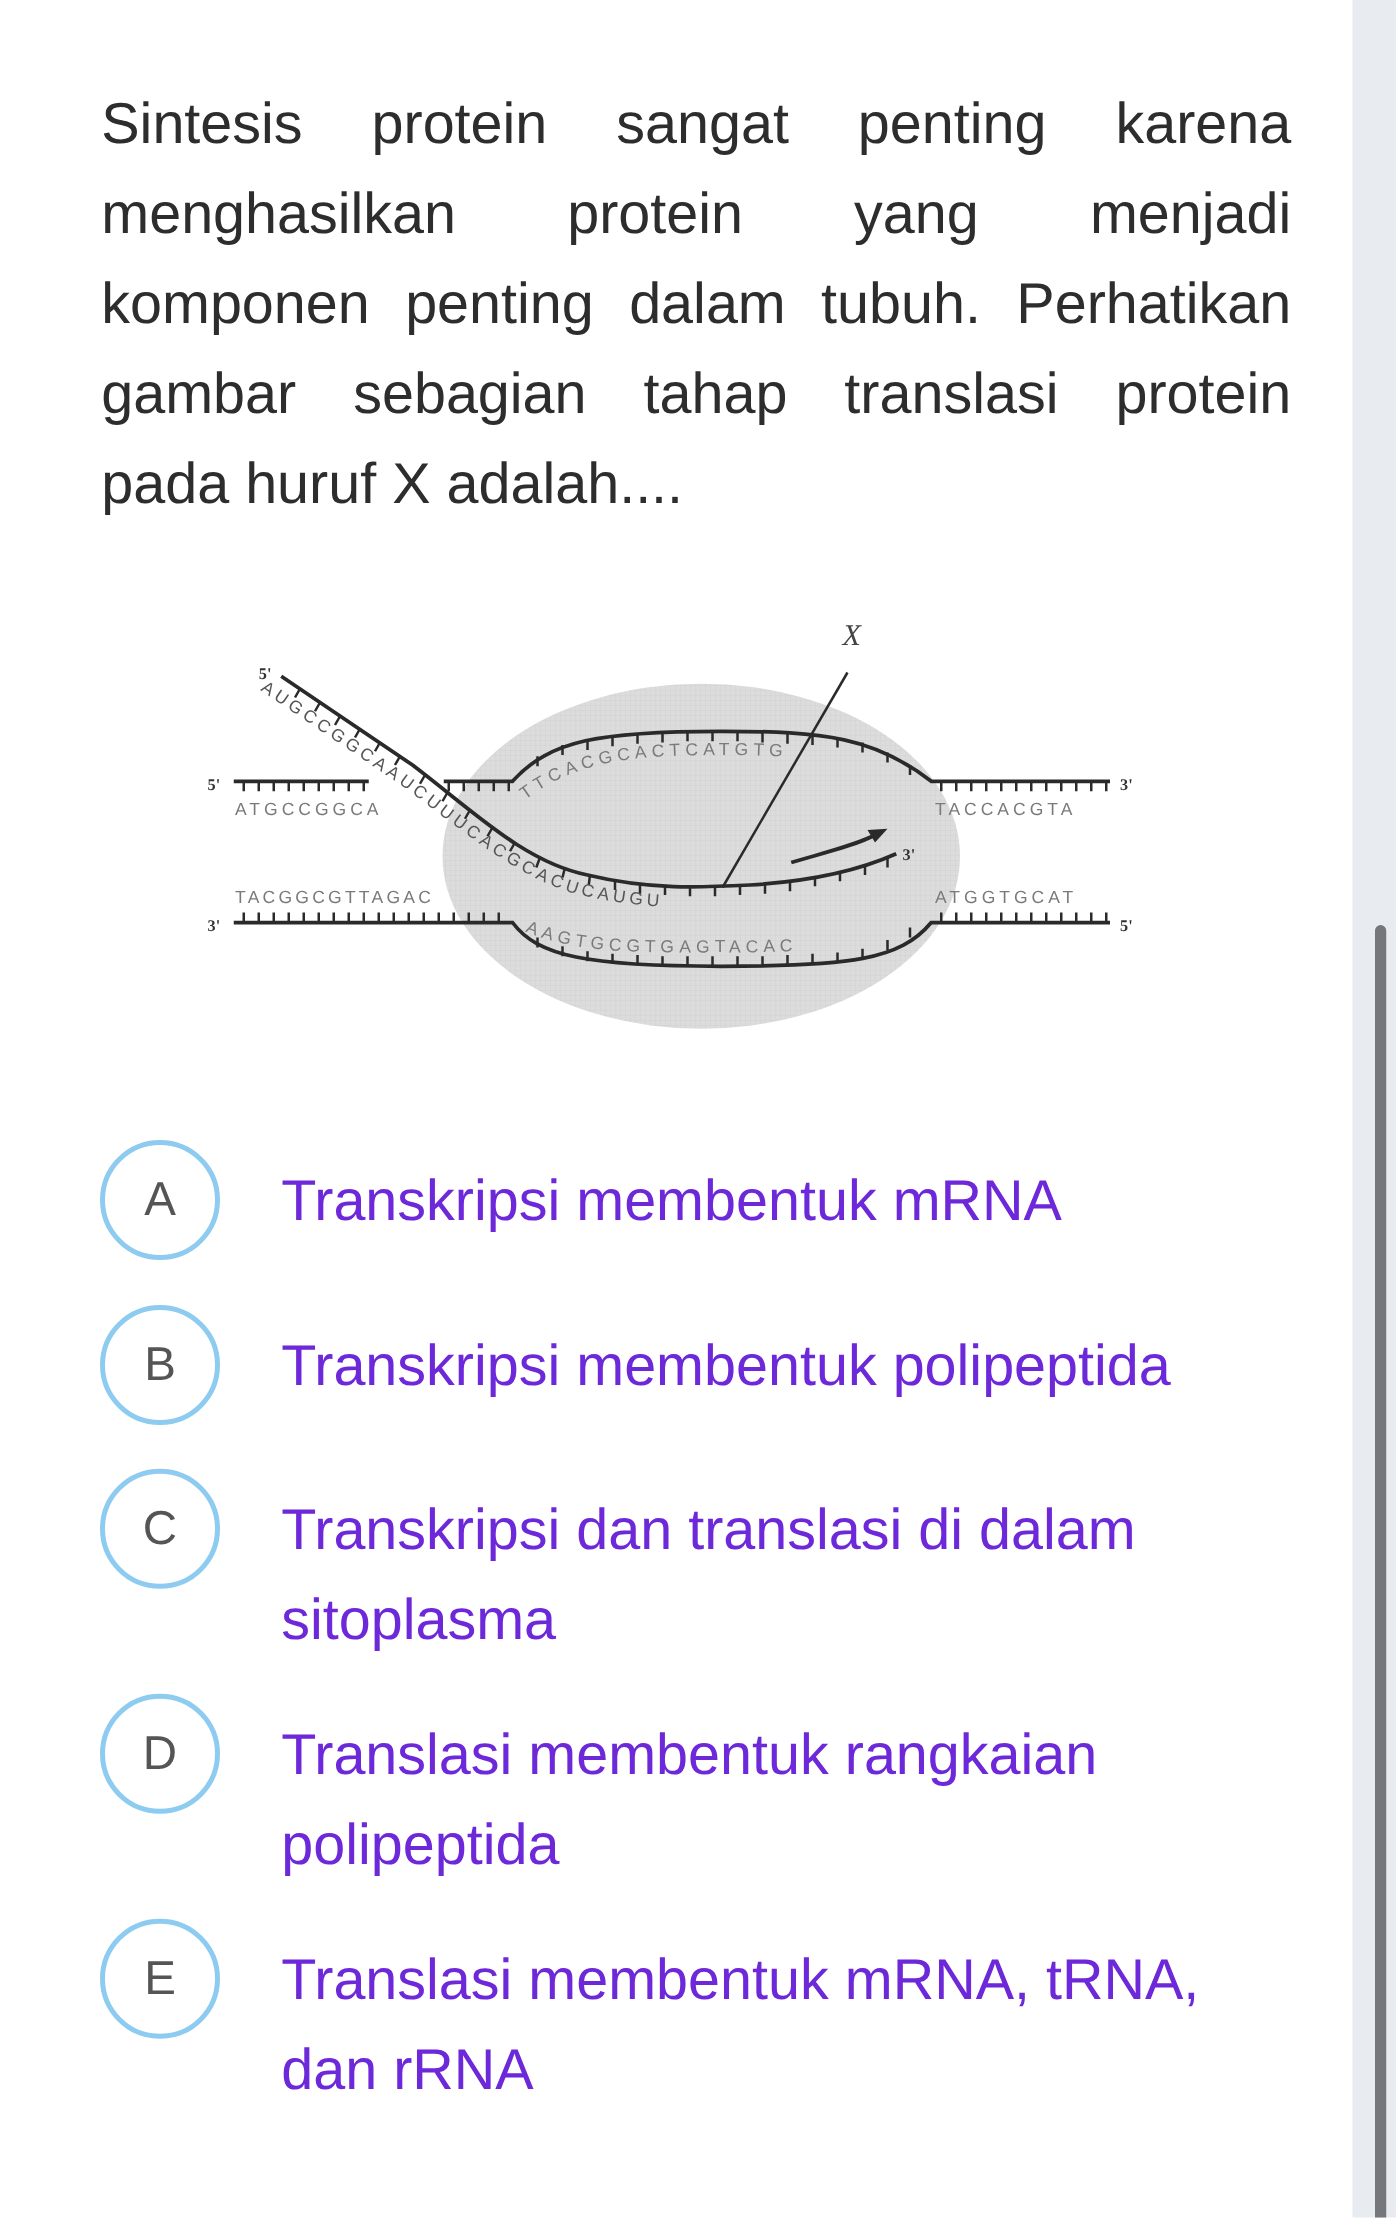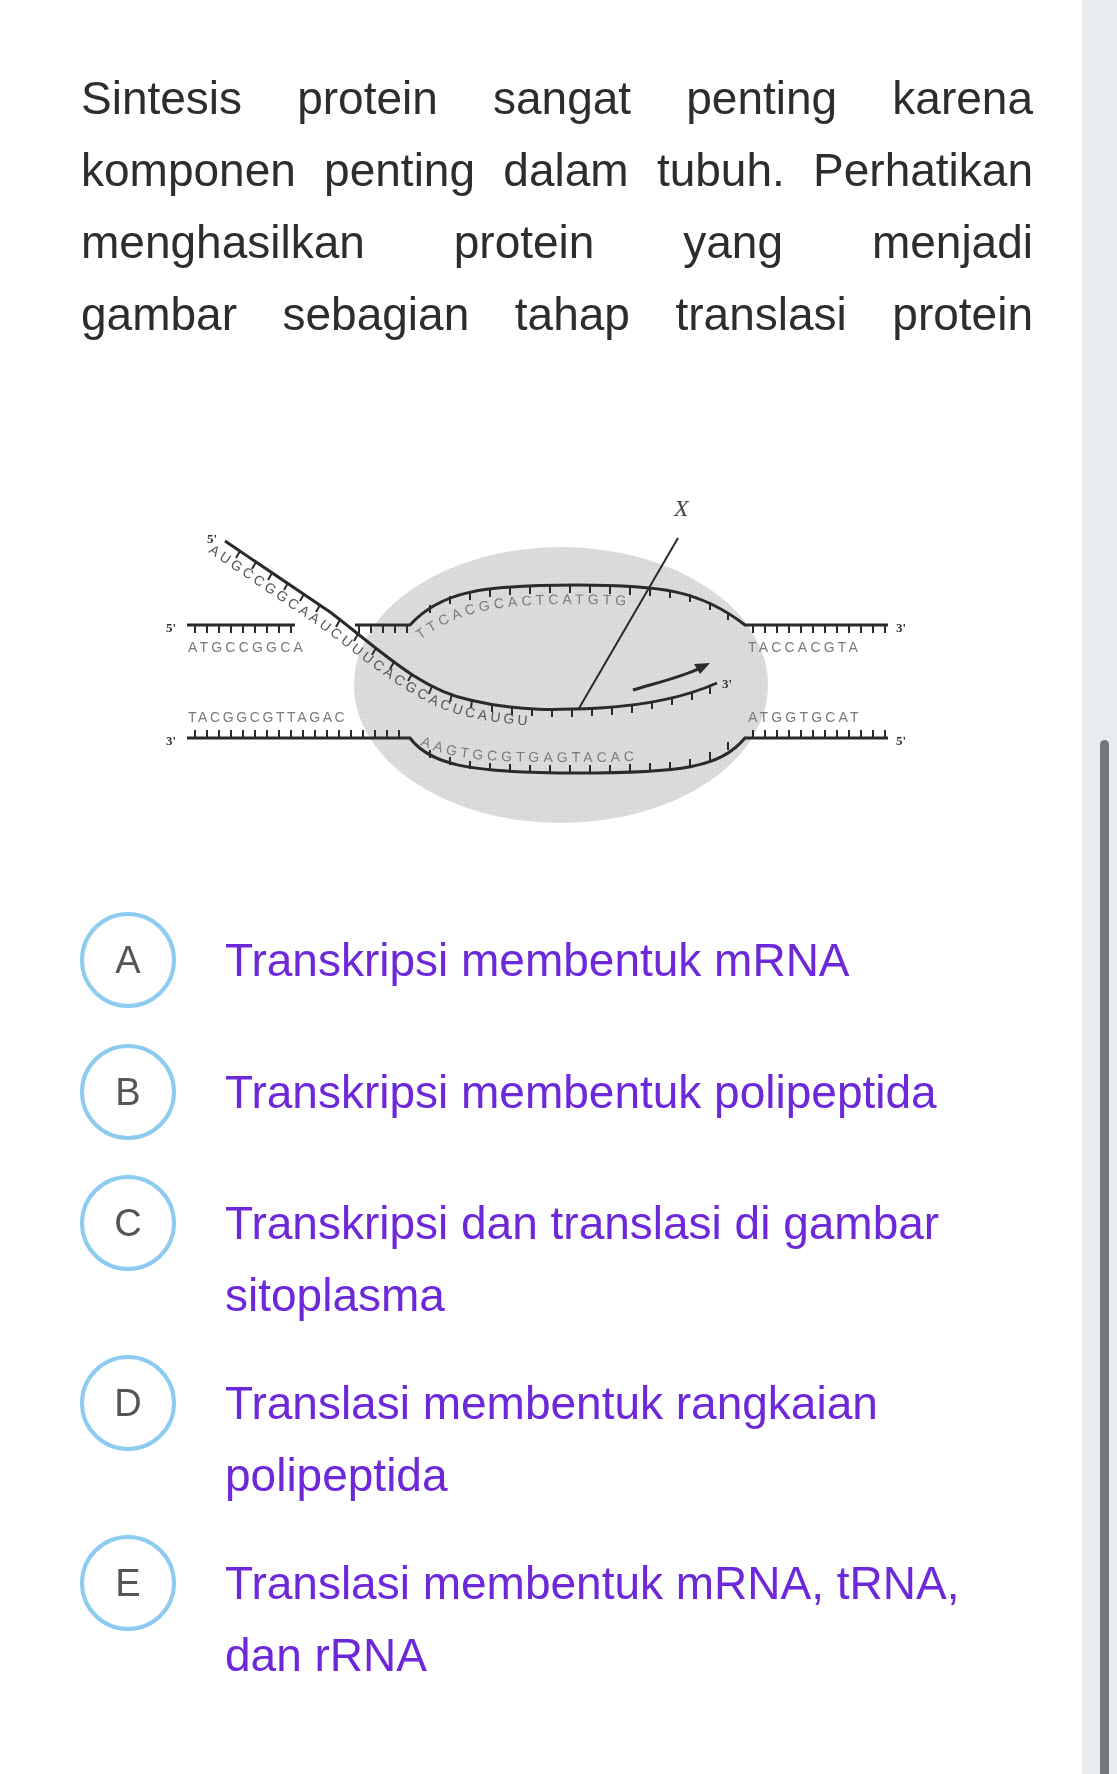--- a/index.html
+++ b/index.html
@@ -37,23 +37,24 @@
   .scroll-track { position: absolute; left: 1082px; top: 0; width: 35px; height: 1774px; background: #e8ecf1; }
   .scroll-thumb { position: absolute; left: 18px; top: 740px; width: 9px; height: 1034px; background: #75777a; border-radius: 5px 5px 0 0; }
 </style>
 </head>
 <body>
 
 <div class="content">
 
   <div class="question">
     <span class="line">Sintesis protein sangat penting karena</span>
+    <span class="line">menghasilkan protein yang menjadi</span>
     <span class="line">komponen penting dalam tubuh. Perhatikan</span>
-    <span class="line">menghasilkan protein yang menjadi</span>
     <span class="line">gambar sebagian tahap translasi protein</span>
+    <span class="line last">pada huruf X adalah....</span>
   </div>
 
   <div class="diagram">
     <svg width="1082" height="380" viewBox="0 480 1082 380">
       <defs>
         <pattern id="grid" width="4" height="4" patternUnits="userSpaceOnUse">
           <rect width="4" height="4" fill="#dcdcdc"></rect>
           <path d="M0 0 H4 M0 0 V4" stroke="#cfcfcf" stroke-width="0.6"></path>
         </pattern>
       </defs>
@@ -114,21 +115,21 @@
   <div class="option" style="top:912px;">
     <div class="circle">A</div>
     <div class="text">Transkripsi membentuk mRNA</div>
   </div>
   <div class="option" style="top:1044px;">
     <div class="circle">B</div>
     <div class="text">Transkripsi membentuk polipeptida</div>
   </div>
   <div class="option" style="top:1175px;">
     <div class="circle">C</div>
-    <div class="text">Transkripsi dan translasi di gambar sitoplasma</div>
+    <div class="text">Transkripsi dan translasi di dalam sitoplasma</div>
   </div>
   <div class="option" style="top:1355px;">
     <div class="circle">D</div>
     <div class="text">Translasi membentuk rangkaian polipeptida</div>
   </div>
   <div class="option" style="top:1535px;">
     <div class="circle">E</div>
     <div class="text">Translasi membentuk mRNA, tRNA, dan rRNA</div>
   </div>
 </div>

